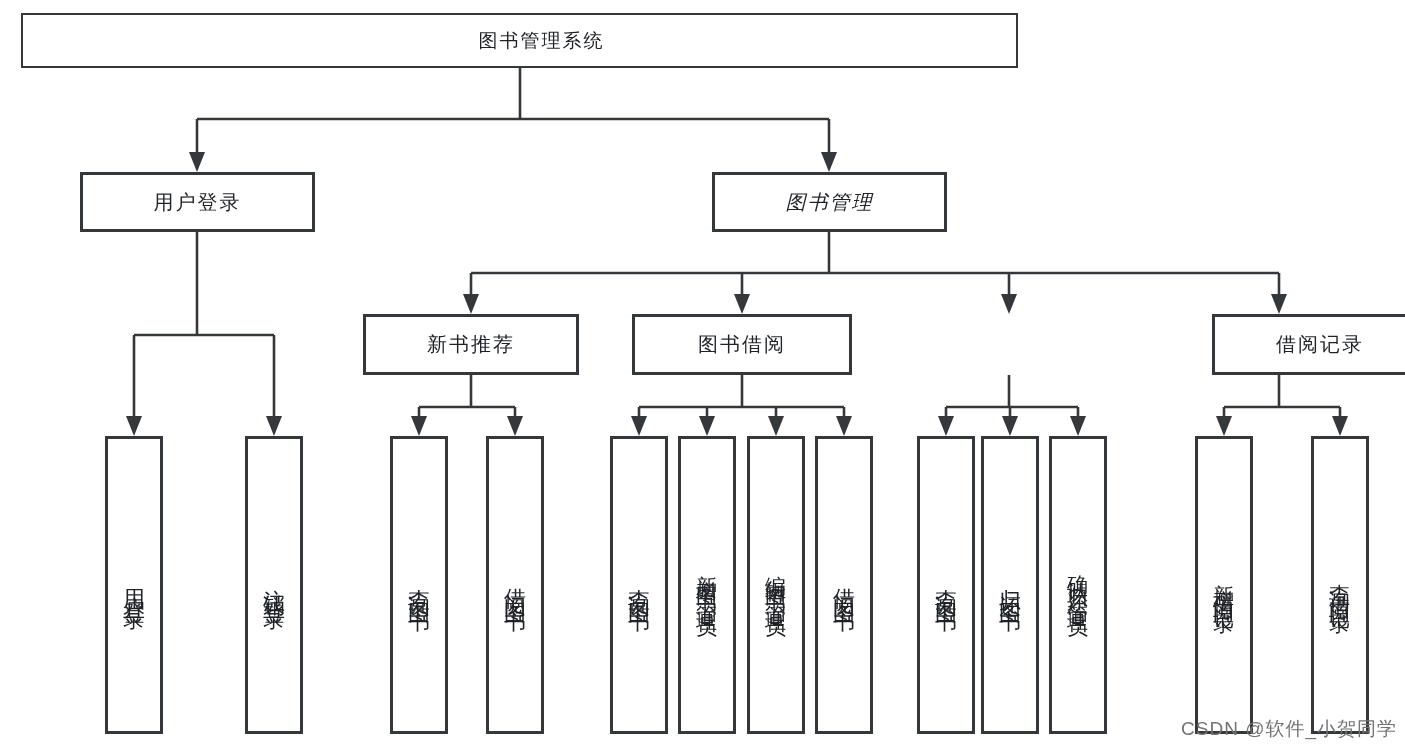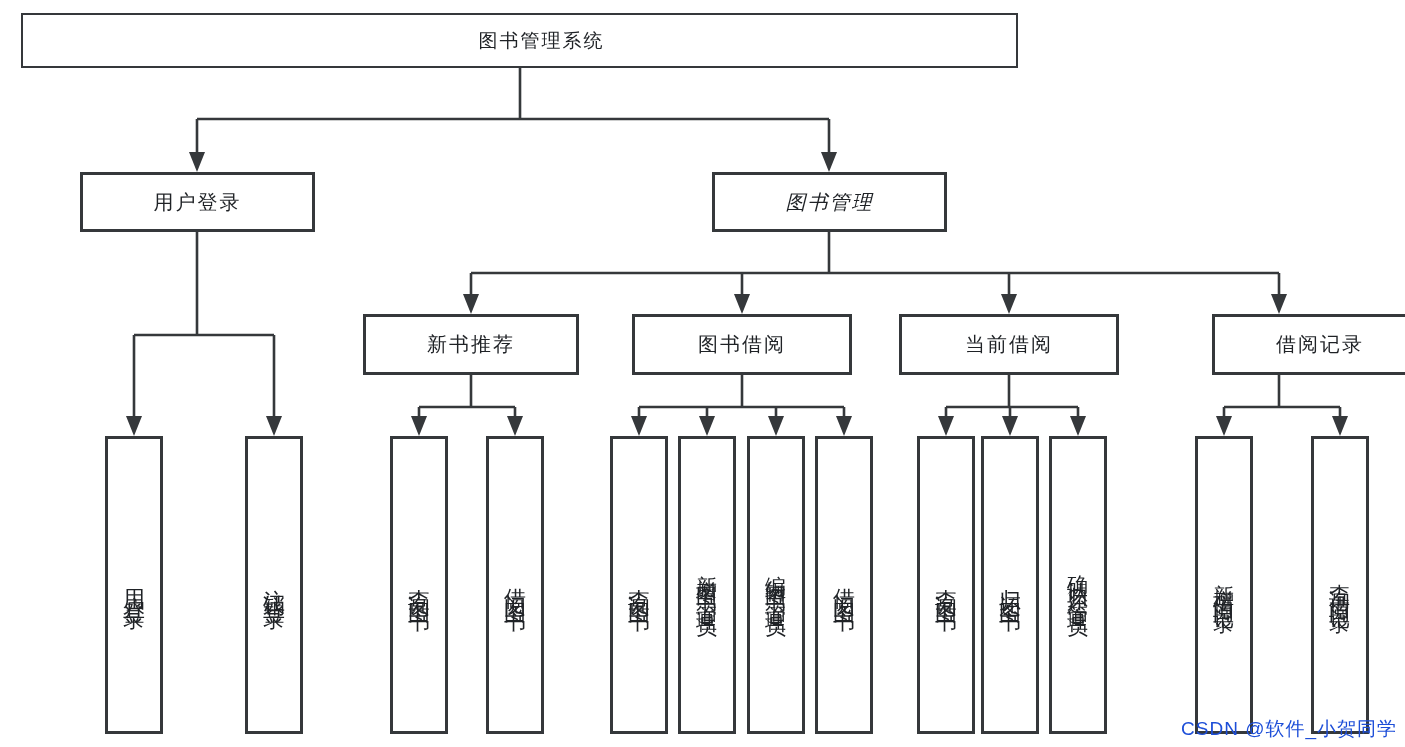--- a/index.html
+++ b/index.html
@@ -54,21 +54,21 @@
   }
   .leaf.long .vlabel {
     letter-spacing: 6px;
     font-size: 21px;
   }
   .watermark {
     position: absolute;
     right: 8px;
     bottom: 5px;
     font-size: 19px;
-    color: #1d4ed8;
+    color: #737373;
     white-space: nowrap;
     letter-spacing: 1px;
   }
 </style>
 </head>
 <body>
 
 <div class="canvas">
 
   <svg id="connectors" width="1405" height="747" viewBox="0 0 1405 747">
@@ -150,23 +150,20 @@
   <div class="node" style="left:712px; top:172px; width:235px; height:60px;font-style:italic;">
     <span class="hlabel">图书管理</span>
   </div>
 
   <div class="node" style="left:363px; top:314px; width:216px; height:61px;align-items:center;">
     <span class="hlabel">新书推荐</span>
   </div>
   <div class="node" style="left:632px; top:314px; width:220px; height:61px;">
     <span class="hlabel">图书借阅</span>
   </div>
-  <div class="node" style="left:899px; top:314px; width:220px; height:61px;">
-    <span class="hlabel">当前借阅</span>
-  </div>
   <div class="node" style="left:1171px; top:314px; width:216px; height:61px;margin-left:41px;">
     <span class="hlabel">借阅记录</span>
   </div>
 
   <div class="node leaf" style="left:105px; top:436px; width:58px; height:298px;">
     <span class="vlabel">用户登录</span>
   </div>
   <div class="node leaf" style="left:245px; top:436px; width:58px; height:298px;">
     <span class="vlabel">注销登录</span>
   </div>

